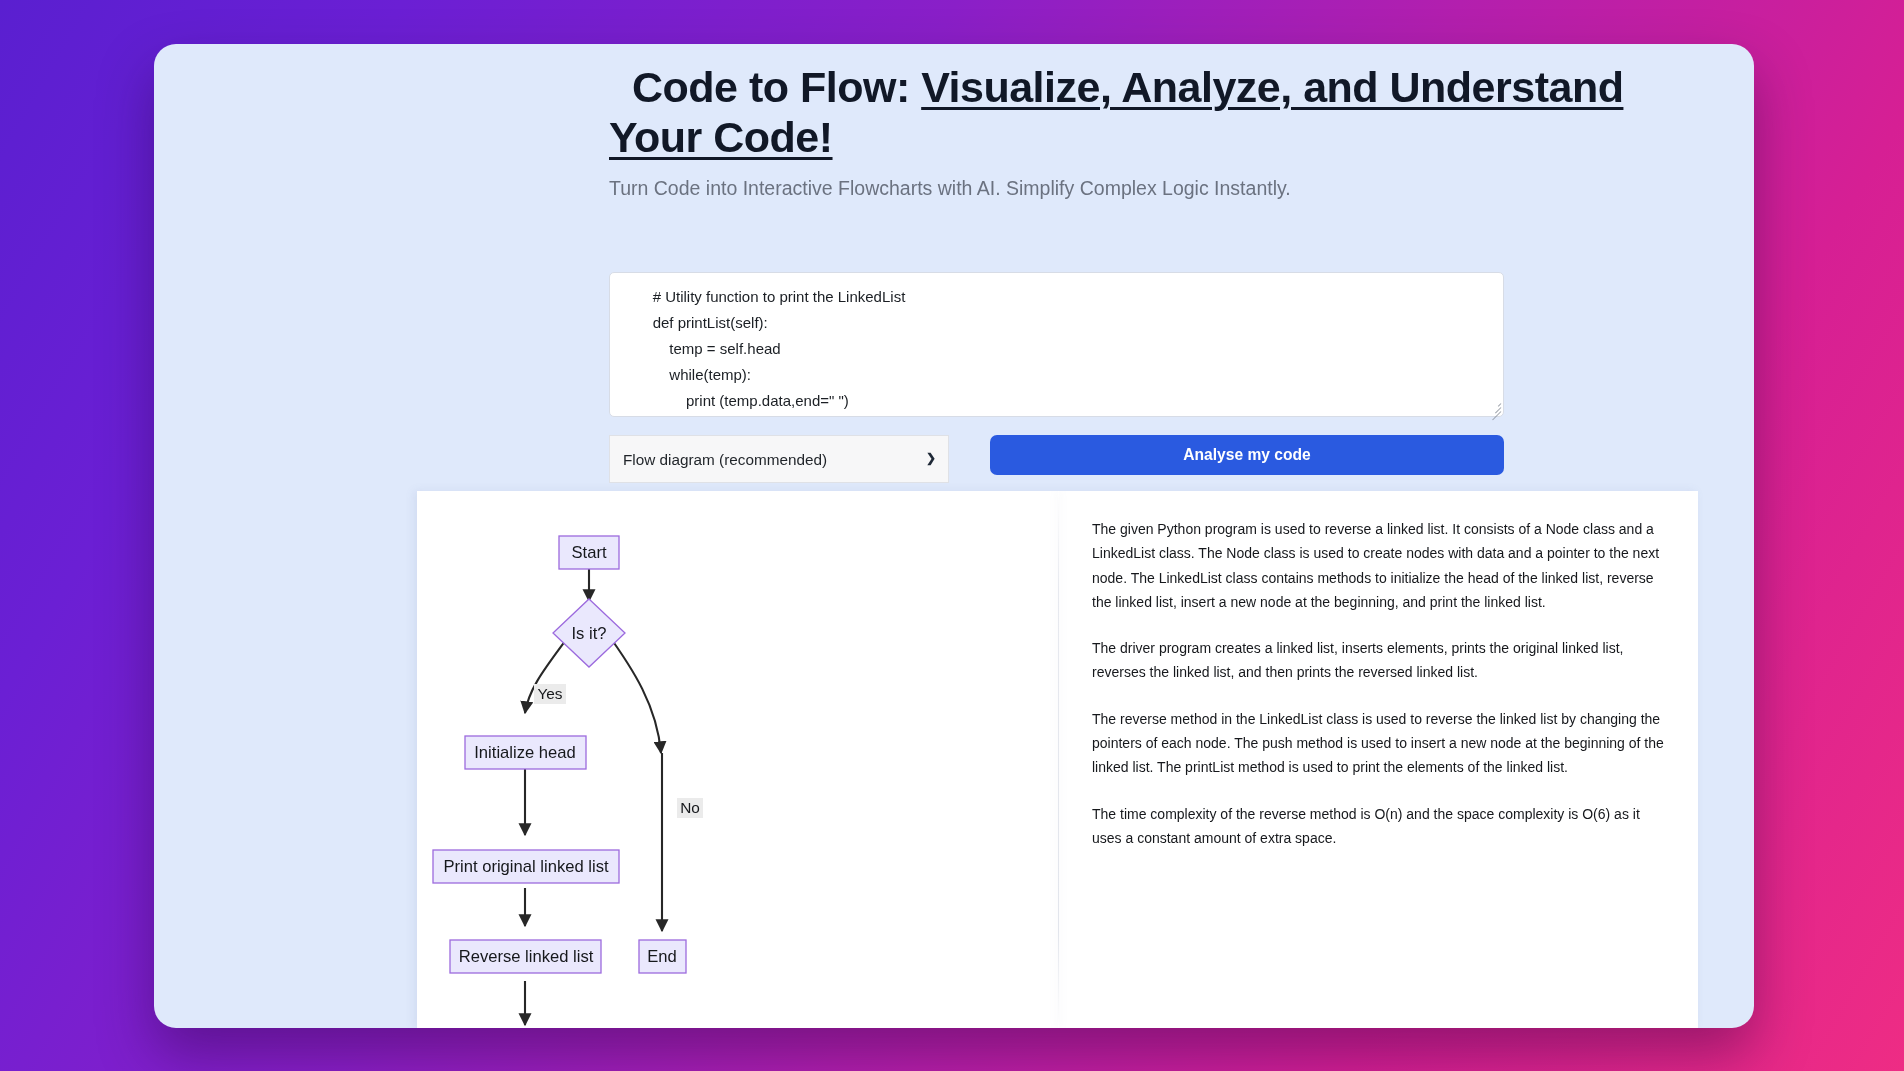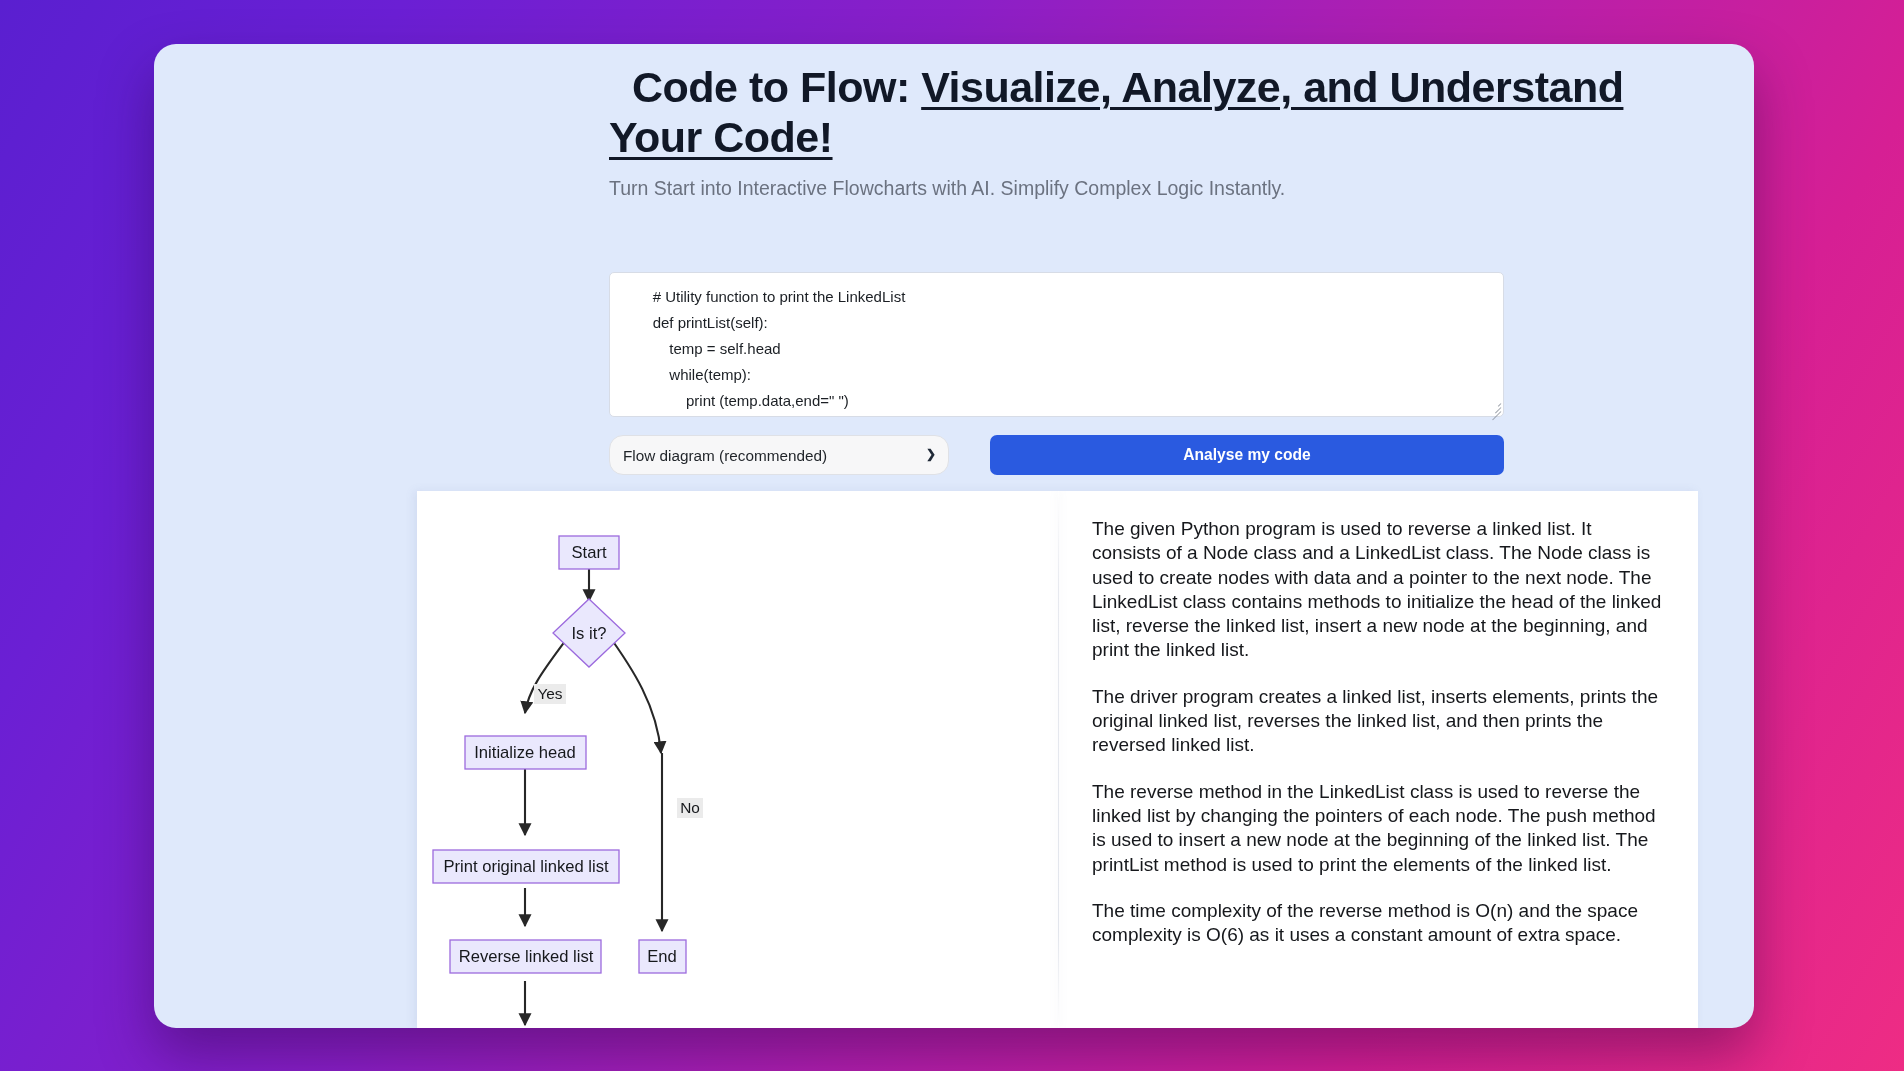--- a/index.html
+++ b/index.html
@@ -90,23 +90,23 @@
   #resize-grip i:nth-child(2) { bottom: 6px;  width: 8px; }
   #resize-grip i:nth-child(3) { bottom: 10px; width: 4px; }
 
   .controls-row {
     display: flex;
     gap: 41px;
     margin-top: 18px;
   }
   #diagram-type-select {
     width: 340px;
-    height: 40px;
+    height: 48px;
     border: 1px solid #dfe1e6;
-    border-radius: 14px;
+    border-radius: 0;
     background: #f7f7f8;
     color: #1f2328;
     font-family: "Liberation Sans", sans-serif;
     font-size: 15.3px;
     padding: 0 26px 0 13px;
     appearance: none;
     -webkit-appearance: none;
   }
   .select-wrap { position: relative; }
   #select-chevron {
@@ -154,21 +154,21 @@
     background: linear-gradient(to bottom, #ffffff 0%, #e7e9ef 18%, #e2e5ec 82%, #ffffff 100%);
     box-shadow: 0 0 8px rgba(120,135,175,0.22);
   }
   #explanation-pane {
     flex: 1;
     padding: 26px 34px 0 33px;
     overflow: hidden;
   }
   #explanation-pane p {
     margin: 0 0 22px 0;
-    font-size: 19px;
+    font-size: 14px;
     line-height: 24.3px;
     color: #16181c;
   }
 
   .fc-label {
     font-family: "Liberation Sans", sans-serif;
     font-size: 16.6px;
     fill: #16181c;
   }
   .fc-edge-label {
@@ -179,21 +179,21 @@
   .fc-node-box { fill: #eae8fd; stroke: #9c6ade; stroke-width: 1.3; }
   .fc-edge { fill: none; stroke: #272727; stroke-width: 2.1; }
 </style>
 </head>
 <body>
 
 <div id="app-card">
 
   <div class="hero">
     <h1 id="page-title"><span class="plain">Code to Flow: </span><span class="ul">Visualize, Analyze, and Understand Your Code!</span></h1>
-    <p id="page-subtitle">Turn Start into Interactive Flowcharts with AI. Simplify Complex Logic Instantly.</p>
+    <p id="page-subtitle">Turn Code into Interactive Flowcharts with AI. Simplify Complex Logic Instantly.</p>
   </div>
 
   <div id="code-form">
     <div style="position:relative;">
       <textarea id="code-textarea" spellcheck="false" placeholder="Paste your code here..." style="">    # Utility function to print the LinkedList
     def printList(self):
         temp = self.head
         while(temp):
             print (temp.data,end=" ")
             temp = temp.next</textarea>

